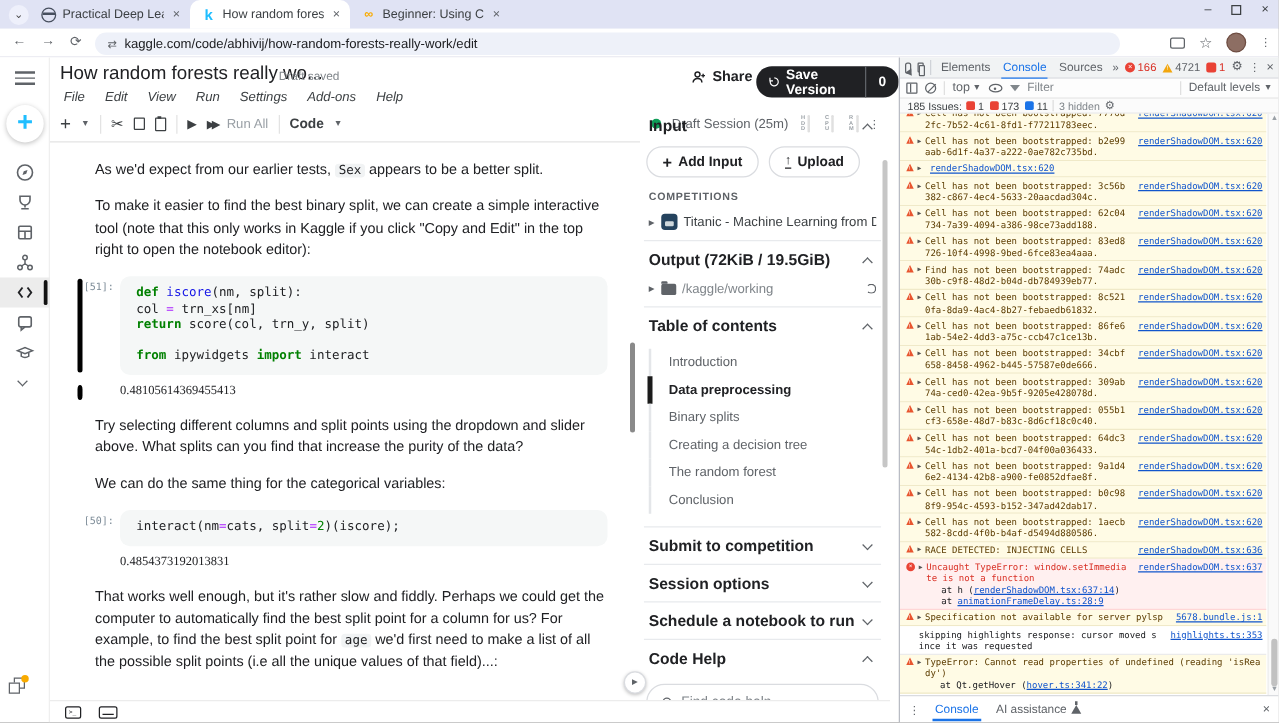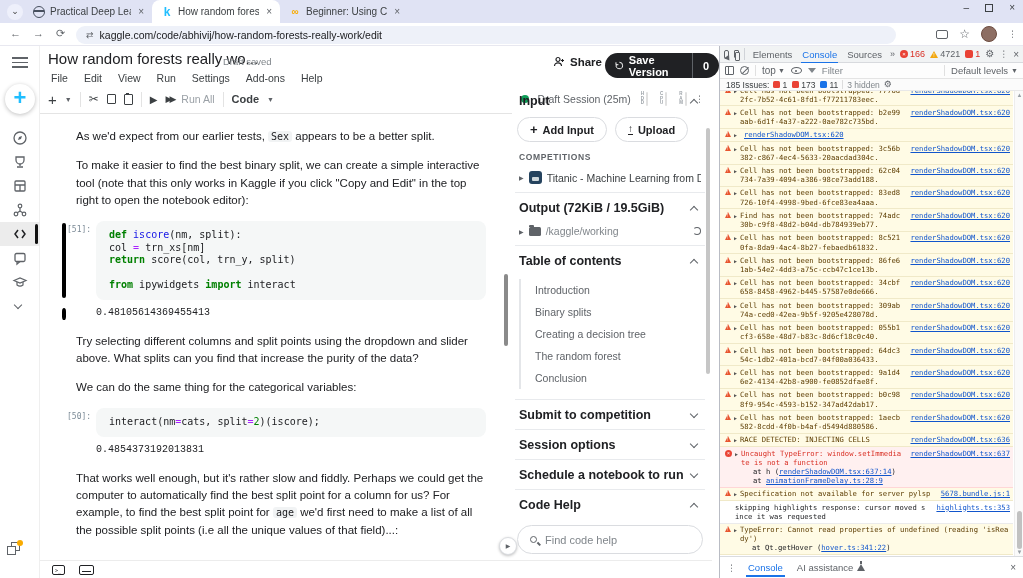--- a/index.html
+++ b/index.html
@@ -40,21 +40,21 @@
   .sicol{position:absolute;left:0;top:80px;width:40px;display:flex;flex-direction:column;align-items:center;}
   .sit{width:40px;height:24px;display:flex;align-items:center;justify-content:center;position:relative;color:#5f6368;}
   .sit.active{background:#ececec;}
   .sit.active:after{content:'';position:absolute;right:2px;top:2px;bottom:2px;width:3.5px;background:#111;border-radius:2px;}
   .restore-ic{position:absolute;left:7px;top:498px;width:14px;height:12px;}
   .restore-ic .sq{position:absolute;left:0;top:2px;width:9px;height:9px;border:1.4px solid #5f6368;background:#fff;}
   .restore-ic .sq2{left:4px;top:-2px;}
   .restore-ic .dot{position:absolute;right:-2px;top:-4px;width:6px;height:6px;border-radius:50%;background:#f9ab00;}
   .khead-title{position:absolute;left:48px;top:4px;font-size:15px;font-weight:normal;color:#202124;}
   .kstatus{position:absolute;left:223px;top:10px;font-size:9.5px;color:#80868b;}
-  .kmenus{position:absolute;left:46px;top:24px;display:flex;gap:6px;}
+  .kmenus{position:absolute;left:46px;top:24px;display:flex;gap:6px;font-style:italic;}
   .kmenus span{font-size:10.5px;color:#3c4043;padding:2px 5px;}
   .kshare{position:absolute;left:553px;top:10px;display:flex;align-items:center;gap:5px;font-size:11.5px;font-weight:bold;color:#202124;}
   .savepill{position:absolute;left:605px;top:7px;height:25px;background:#202124;border-radius:13px;display:flex;
     align-items:center;color:#fff;font-size:11px;font-weight:bold;padding:0 0 0 10px;}
   .savepill .sv{padding:0 8px 0 5px;}
   .savepill .cnt{border-left:1px solid #5f6368;padding:0 10px;align-self:stretch;display:flex;align-items:center;}
   .ktoolbar{position:absolute;left:40px;top:39px;width:672px;height:28px;display:flex;align-items:center;gap:8px;padding:0 8px;}
   .ktoolbar .sep{width:1px;height:15px;background:#e3e3e3;}
   .tic{color:#3c4043;font-size:12px;}
   .caret{font-size:7px;color:#5f6368;}
@@ -75,21 +75,21 @@
   .mdcode{font-family:"DejaVu Sans Mono",monospace;background:#f1f3f4;border-radius:3px;padding:0 3px;font-size:10px;}
   .coderow{position:relative;margin:6px 26px 6px 56px;}
   .focusbar{position:absolute;left:-34px;top:2px;bottom:2px;width:4px;background:#000;border-radius:3px;}
   .celllabel{position:absolute;left:-29px;top:4px;font-family:"DejaVu Sans Mono",monospace;font-size:8px;color:#7b8a96;}
   .codebox{background:#f5f7f7;border-radius:8px;padding:8px 13px;font-family:"DejaVu Sans Mono",monospace;
     font-size:10px;line-height:1.25;color:#202124;}
   .tok-kw{color:#008000;font-weight:bold;}
   .tok-fn{color:#1414e6;}
   .tok-op{color:#aa22ff;}
   .tok-num{color:#008000;}
-  .outrow{position:relative;margin:7px 26px 15px 56px;font-family:Liberation Mono, monospace;font-size:10px;}
+  .outrow{position:relative;margin:7px 26px 15px 56px;font-family:Liberation Serif, serif;font-size:10px;}
   .outbar{position:absolute;left:-34px;top:1px;width:4px;height:12px;background:#000;border-radius:50%/30%;}
   .nbscroll{position:absolute;left:504px;top:228px;width:4px;height:72px;background:#8a8a8a;border-radius:2px;}
   .kbottom{position:absolute;left:40px;top:514px;width:672px;height:18px;background:#fff;border-top:1px solid #ececec;
     display:flex;align-items:center;gap:14px;padding:0 12px;}
   .termic{width:13px;height:10px;border:1.4px solid #202124;border-radius:2px;font-size:5px;line-height:9px;padding-left:2px;color:#202124;font-family:"DejaVu Sans Mono",monospace;}
   .kbdic{width:15px;height:10px;border:1.4px solid #202124;border-radius:2px;position:relative;}
   .kbdic:after{content:'';position:absolute;left:2px;right:2px;bottom:1.5px;height:1.5px;background:#202124;}
   
   .kpanel{position:absolute;left:515px;top:40px;width:190px;height:474px;overflow:hidden;padding:0 2px;}
   .phead{display:flex;align-items:center;justify-content:space-between;padding:8px 2px 7px 2px;font-size:12.5px;font-weight:bold;color:#202124;}
@@ -440,20 +440,21 @@
         <span>/kaggle/working</span>
         <span class="refreshic"></span>
       </div>
       <div class="pdiv"></div>
       <div class="phead">
         <span>Table of contents</span>
         <span class="chev up"></span>
       </div>
       <div class="toclist" id="toc">
           <div class="tocitem"><span class="rail"></span><span>Introduction</span></div>
+          <div class="tocitem active"><span class="rail"></span><span>Data preprocessing</span></div>
           <div class="tocitem"><span class="rail"></span><span>Binary splits</span></div>
           <div class="tocitem"><span class="rail"></span><span>Creating a decision tree</span></div>
           <div class="tocitem"><span class="rail"></span><span>The random forest</span></div>
           <div class="tocitem"><span class="rail"></span><span>Conclusion</span></div>
         </div>
       <div class="pdiv"></div>
       <div class="phead">
         <span>Submit to competition</span>
         <span class="chev down"></span>
       </div>

